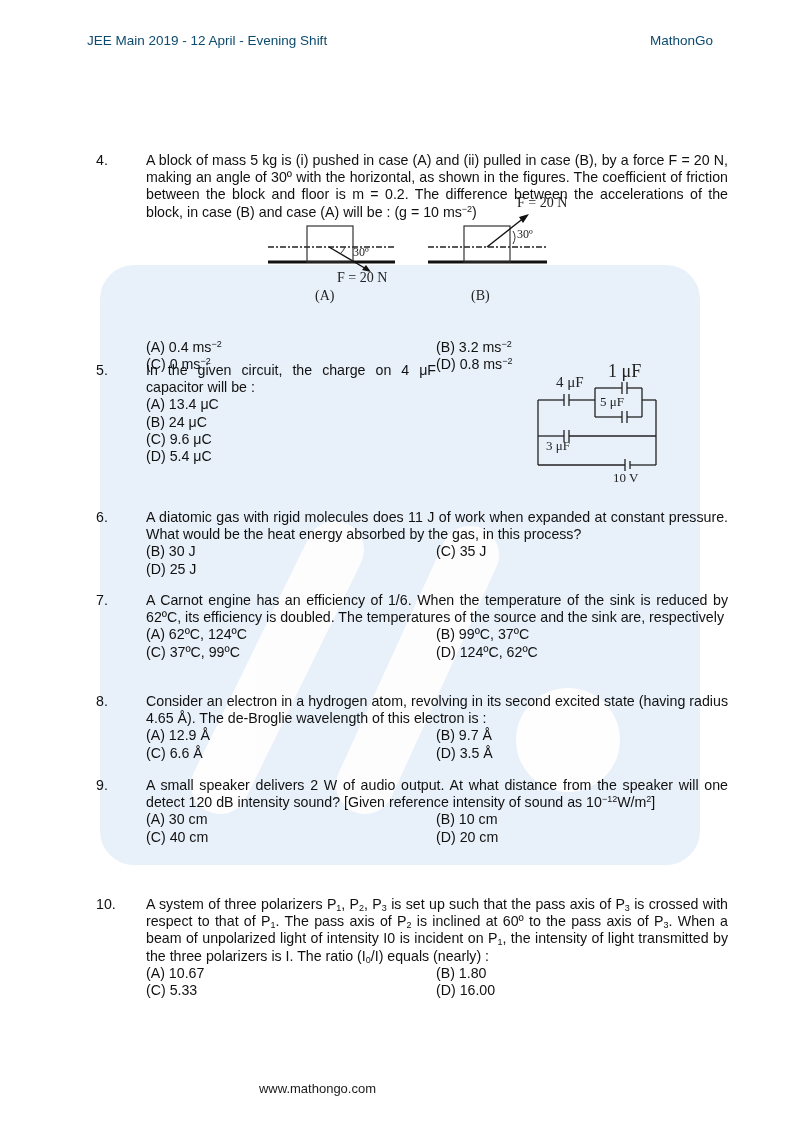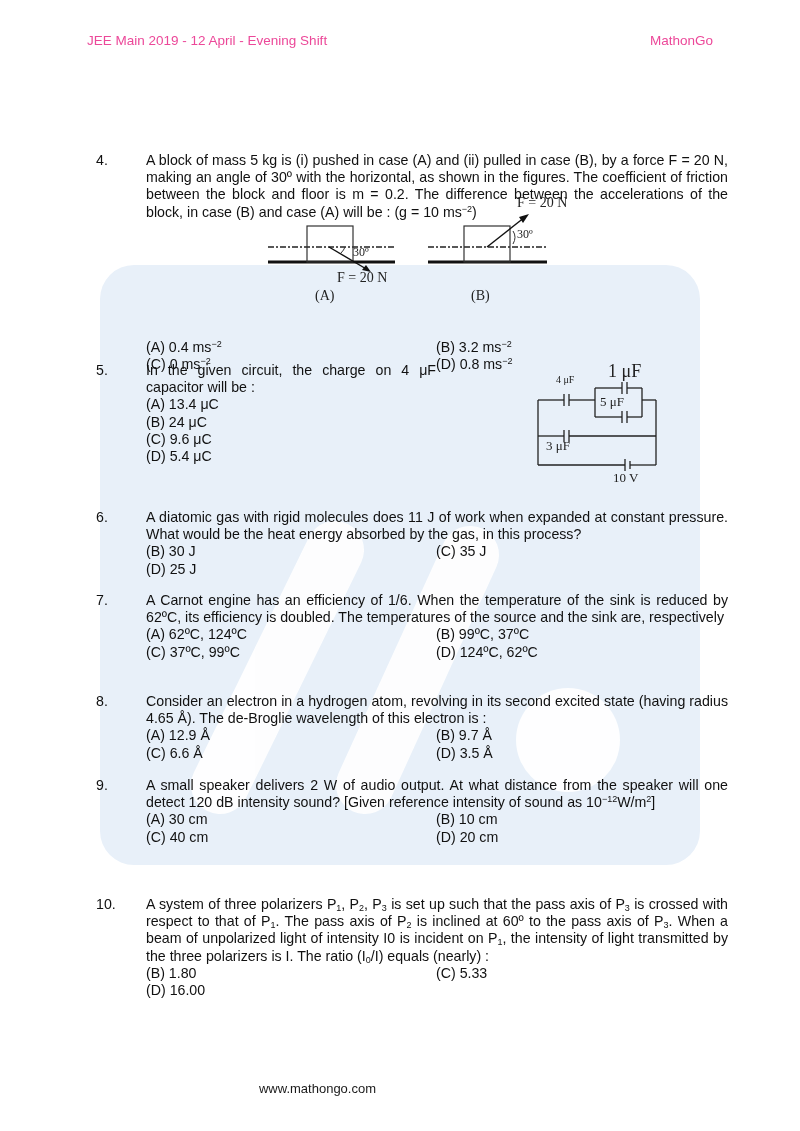--- a/index.html
+++ b/index.html
@@ -1,21 +1,21 @@
 <!DOCTYPE html>
 <html><head>
 <meta charset="utf-8">
 <style>
   html, body { margin: 0; padding: 0; }
   body {
     width: 800px; height: 1131px; position: relative; overflow: hidden;
     background: #ffffff; color: #111;
     font-family: "Liberation Sans", sans-serif;
   }
-  .hdr { position: absolute; top: 33px; font-size: 13.5px; color: #ec4899; }
+  .hdr { position: absolute; top: 33px; font-size: 13.5px; color: #0c4a6e; }
   .hdr-left { left: 87px; }
   .hdr-right { right: 87px; }
   .footer { position: absolute; top: 1081px; left: 0; width: 635px; text-align: center; font-size: 13px; color: #1a1a1a; }
 
   .watermark { position: absolute; left: 100px; top: 265px; width: 600px; height: 600px; border-radius: 34px; background: #e8f0f9; overflow: hidden; z-index: 0; }
   .watermark svg { position: absolute; left: 0; top: 0; }
 
   .q { position: absolute; left: 96px; width: 632px; font-size: 14.2px; line-height: 17.2px; z-index: 1; }
   .q .num { position: absolute; left: 0; top: 0; width: 40px; }
   .q .stem { margin-left: 50px; text-align: justify; }
@@ -125,21 +125,21 @@
       <line x1="39" y1="70" x2="39" y2="82"></line>
       <line x1="39" y1="76" x2="126" y2="76"></line>
 
       <line x1="8" y1="105" x2="95" y2="105"></line>
       <line x1="95" y1="99" x2="95" y2="111"></line>
       <line x1="100" y1="101" x2="100" y2="109"></line>
       <line x1="100" y1="105" x2="126" y2="105"></line>
     </g>
   </svg>
   <span class="fig-label" style="left:78px; top:1px; font-size:18px;">1 μF</span>
-  <span class="fig-label" style="left:26px; top:14px; font-size:10px;">4 μF</span>
+  <span class="fig-label" style="left:26px; top:14px; font-size:15px;">4 μF</span>
   <span class="fig-label" style="left:70px; top:34px; font-size:13px;">5 μF</span>
   <span class="fig-label" style="left:16px; top:78px; font-size:13px;">3 μF</span>
   <span class="fig-label" style="left:83px; top:110px; font-size:13px;">10 V</span>
 </div>
 
 <div class="q" style="top:509px;">
   <div class="num">6.</div>
   <div class="stem">A diatomic gas with rigid molecules does 11 J of work when expanded at constant pressure. What would be the heat energy absorbed by the gas, in this process?</div>
   <div class="opts">
     <div class="opt">(B) 30 J</div>
@@ -180,19 +180,20 @@
     <div class="opt">(B) 10 cm</div>
     <div class="opt">(C) 40 cm</div>
     <div class="opt">(D) 20 cm</div>
   </div>
 </div>
 
 <div class="q" style="top:862px;margin-top:34px;">
   <div class="num">10.</div>
   <div class="stem"><span>A system of three polarizers P</span><sub>1</sub><span>, P</span><sub>2</sub><span>, P</span><sub>3</sub><span> is set up such that the pass axis of P</span><sub>3</sub><span> is crossed with respect to that of P</span><sub>1</sub><span>. The pass axis of P</span><sub>2</sub><span> is inclined at 60º to the pass axis of P</span><sub>3</sub><span>. When a beam of unpolarized light of intensity I0 is incident on P</span><sub>1</sub><span>, the intensity of light transmitted by the three polarizers is I. The ratio (I</span><sub>0</sub><span>/I) equals (nearly) :</span></div>
   <div class="opts">
+    <div class="opt">(A) 10.67</div>
     <div class="opt">(B) 1.80</div>
     <div class="opt">(C) 5.33</div>
     <div class="opt">(D) 16.00</div>
   </div>
 </div>
 
 <div class="footer">www.mathongo.com</div>
 
 </body></html>

